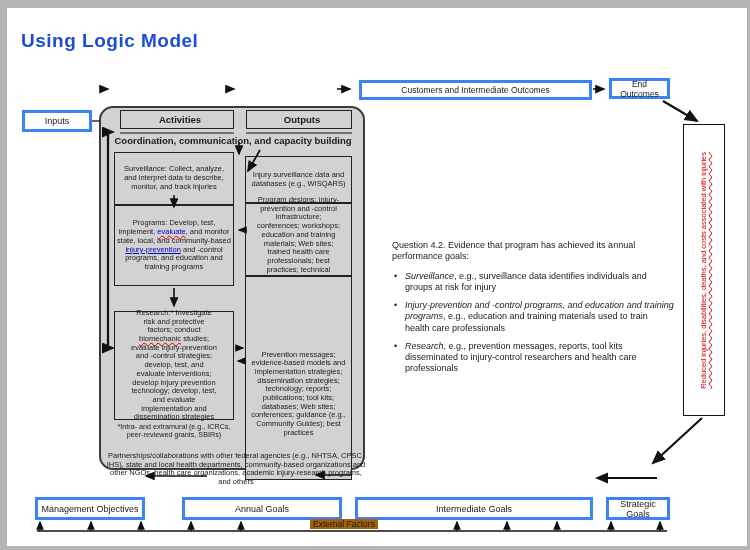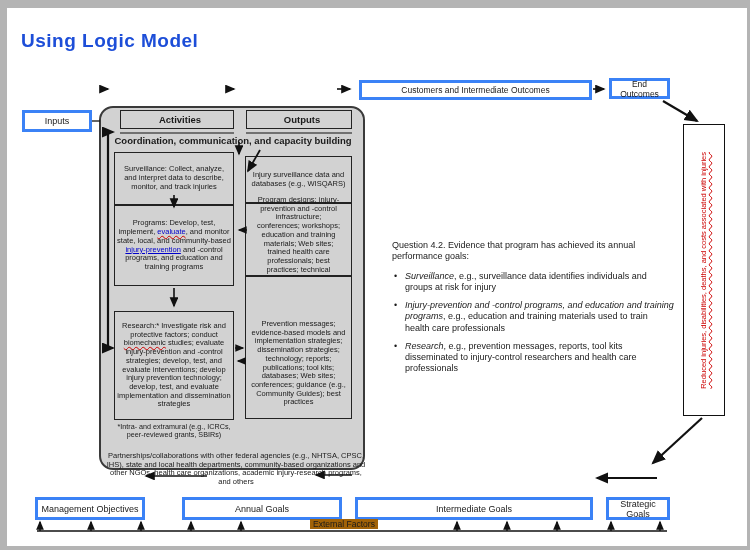--- a/index.html
+++ b/index.html
@@ -69,33 +69,33 @@
   <div id="coordination" class="abs">Coordination, communication, and capacity building</div>
 
   <div class="abs gbox small" style="left:107px;top:144px;width:120px;height:53px;padding:2px;">
     <span>Surveillance: Collect, analyze, and interpret data to describe, monitor, and track injuries</span>
   </div>
 
   <div class="abs gbox small" style="left:107px;top:197px;width:120px;height:81px;padding:2px;">
     <span><span>Programs: Develop, test, implement, </span><span class="link sqwiggle">evaluate</span><span>, and monitor state, local, and community-based </span><span class="link">injury-prevention</span><span> and -control programs, and education and training programs</span></span>
   </div>
 
-  <div class="abs gbox small" style="left:107px;top:303px;width:120px;height:109px;padding:2px;">
+  <div class="abs gbox small" style="left:107px;top:303px;width:120px;height:109px;padding:16px;">
     <span><span>Research:* Investigate risk and protective factors; conduct </span><span class="sqwiggle">biomechanic</span><span> studies; evaluate injury-prevention and -control strategies; develop, test, and evaluate interventions; develop injury prevention technology; develop, test, and evaluate implementation and dissemination strategies</span></span>
   </div>
 
   <div id="footnote" class="abs tiny">*Intra- and extramural (e.g., ICRCs, peer-reviewed grants, SBIRs)</div>
 
   <div class="abs gbox small" style="left:238px;top:148px;width:107px;height:47px;padding:2px;">
     <span>Injury surveillance data and databases (e.g., WISQARS)</span>
   </div>
   <div class="abs gbox small" style="left:238px;top:195px;width:107px;height:73px;padding:10px;">
     <span>Program designs; injury-prevention and -control infrastructure; conferences; workshops; education and training materials; Web sites; trained health care professionals; best practices; technical assistance</span>
   </div>
-  <div class="abs gbox small" style="left:238px;top:268px;width:107px;height:143px;padding:40px 2px 8px 2px;">
+  <div class="abs gbox small" style="left:238px;top:268px;width:107px;height:204px;padding:40px 2px 8px 2px;">
     <span>Prevention messages; evidence-based models and implementation strategies; dissemination strategies; technology; reports; publications; tool kits; databases; Web sites; conferences; guidance (e.g., Community Guides); best practices</span>
   </div>
 
   <div id="partnerships" class="abs small">Partnerships/collaborations with other federal agencies (e.g., NHTSA, CPSC, IHS), state and local health departments, community-based organizations and other NGOs, health care organizations, academic injury-research programs, and others</div>
 
   <div id="question" class="abs">
     <div class="lead">Question 4.2. Evidence that program has achieved its annual performance goals:</div>
     <div class="bullet"><span class="it">Surveillance</span><span>, e.g., surveillance data identifies individuals and groups at risk for injury</span></div>
     <div class="bullet"><span class="it">Injury-prevention and -control programs, and education and training programs</span><span>, e.g., education and training materials used to train health care professionals</span></div>
     <div class="bullet"><span class="it">Research</span><span>, e.g., prevention messages, reports, tool kits disseminated to injury-control researchers and health care professionals</span></div>

